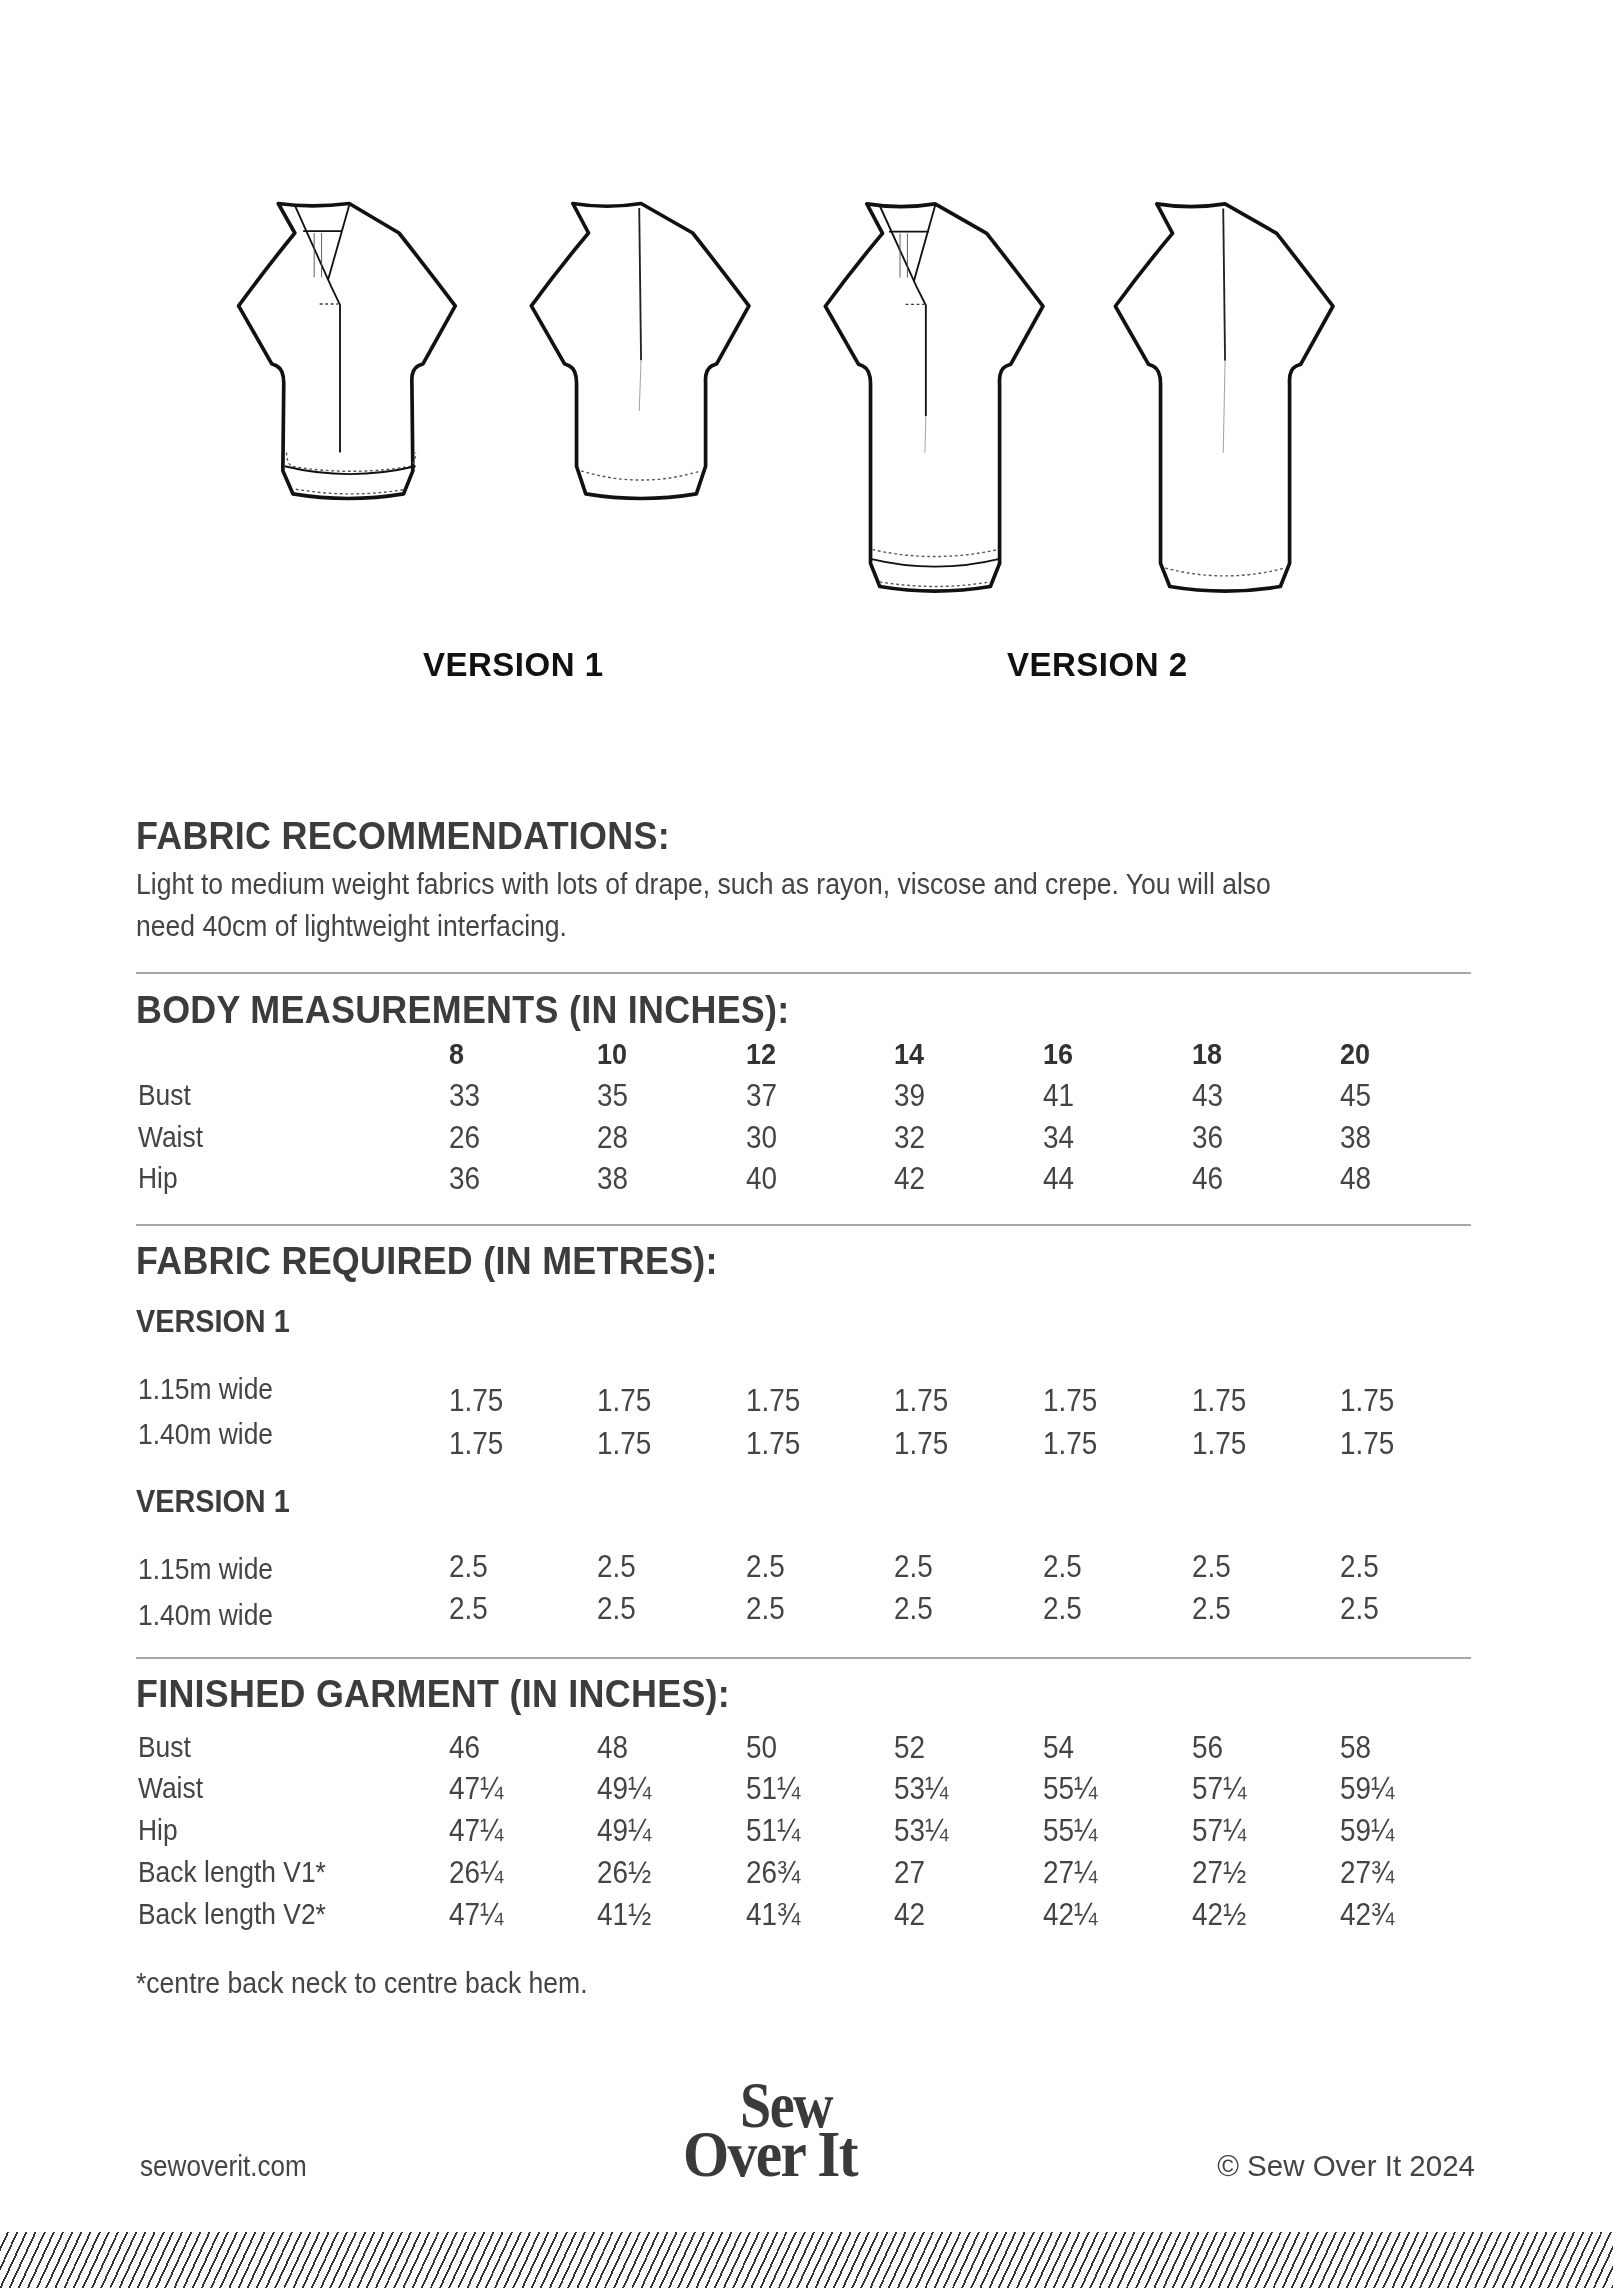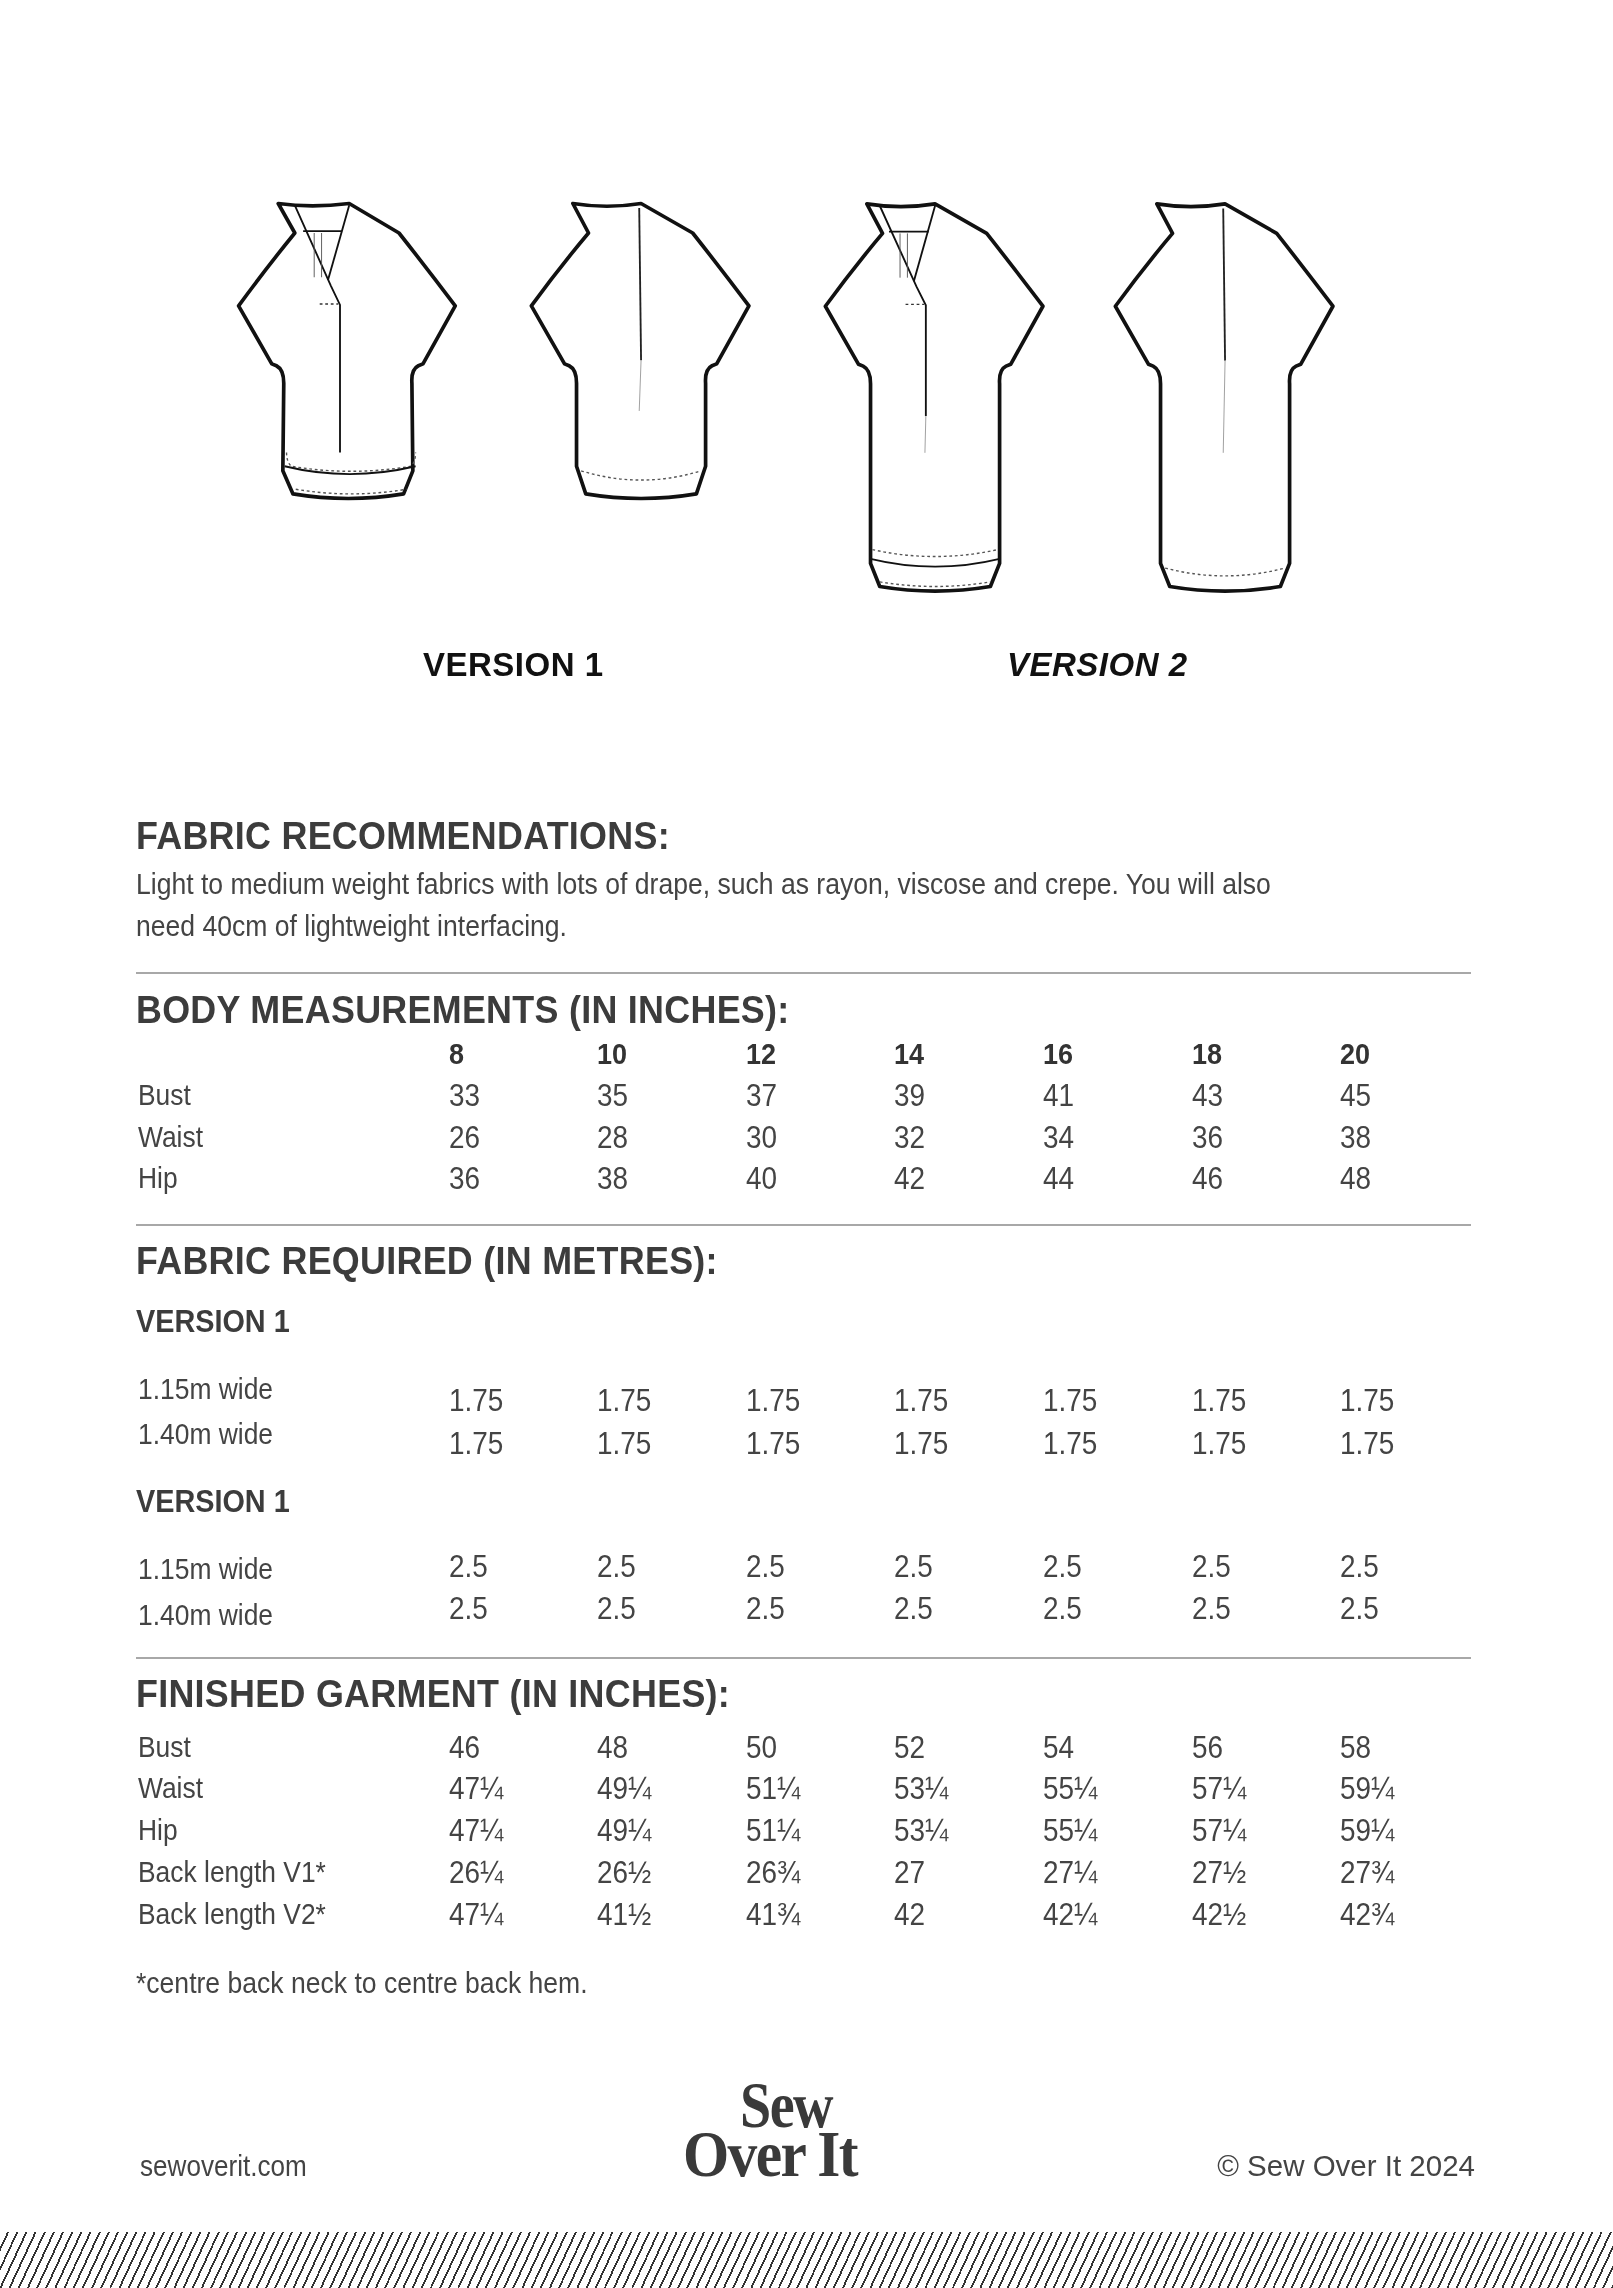--- a/index.html
+++ b/index.html
@@ -94,21 +94,21 @@
 <div class="garment" style="left:1096px; top:185px;">
   <svg width="295" height="425" viewBox="0 0 320 460">
     <path d="M66 20 Q103 26 140 20 L196 52 Q226 90 257 131 L222 194 L217 196 Q209 200 210 215 L210 410 L200 435 Q140 445 80 435 L70 410 L70 215 Q70 200 62 196 L57 194 L21 131 Q51 90 83 52 Z" fill="#fff" stroke="#111" stroke-width="4" stroke-linejoin="round"></path>
     <path d="M138 25 L140 190" fill="none" stroke="#222" stroke-width="2"></path>
     <path d="M140 190 L138 290" fill="none" stroke="#999" stroke-width="1"></path>
     <path d="M75 415 Q140 432 205 415" fill="none" stroke="#555" stroke-width="1.5" stroke-dasharray="3 3"></path>
   </svg>
 </div>
 
 <div class="version-label" style="left:423px;">VERSION 1</div>
-<div class="version-label" style="left:1007px;font-style:italic;">VERSION 2</div>
+<div class="version-label" style="left:1007px;">VERSION 2</div>
 
 <div class="section-title" style="top:814px;">FABRIC RECOMMENDATIONS:</div>
 <div class="para" style="top:862px;">Light to medium weight fabrics with lots of drape, such as rayon, viscose and crepe. You will also</div>
 <div class="para" style="top:904px;">need 40cm  of lightweight interfacing.</div>
 <div class="rule" style="top:972px;"></div>
 
 <div class="section-title" style="top:988px;">BODY MEASUREMENTS (IN INCHES):</div>
 
 <div class="row header" style="top:1037px;">
   <span class="cell c0">8</span>

